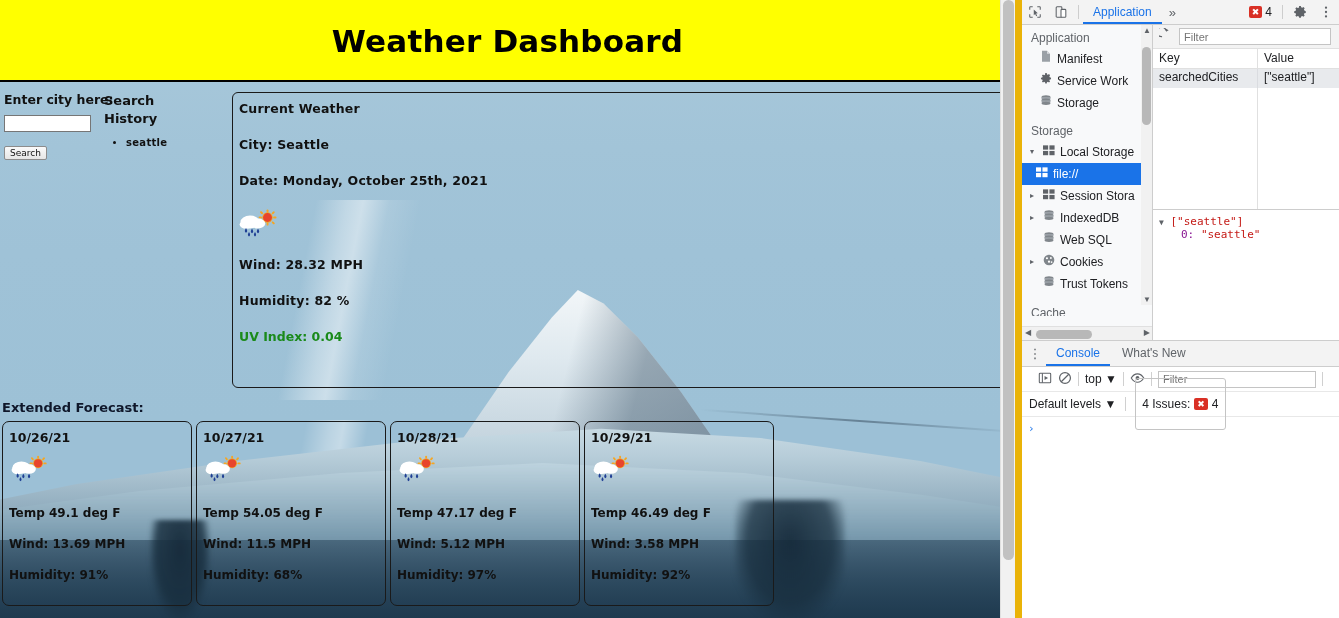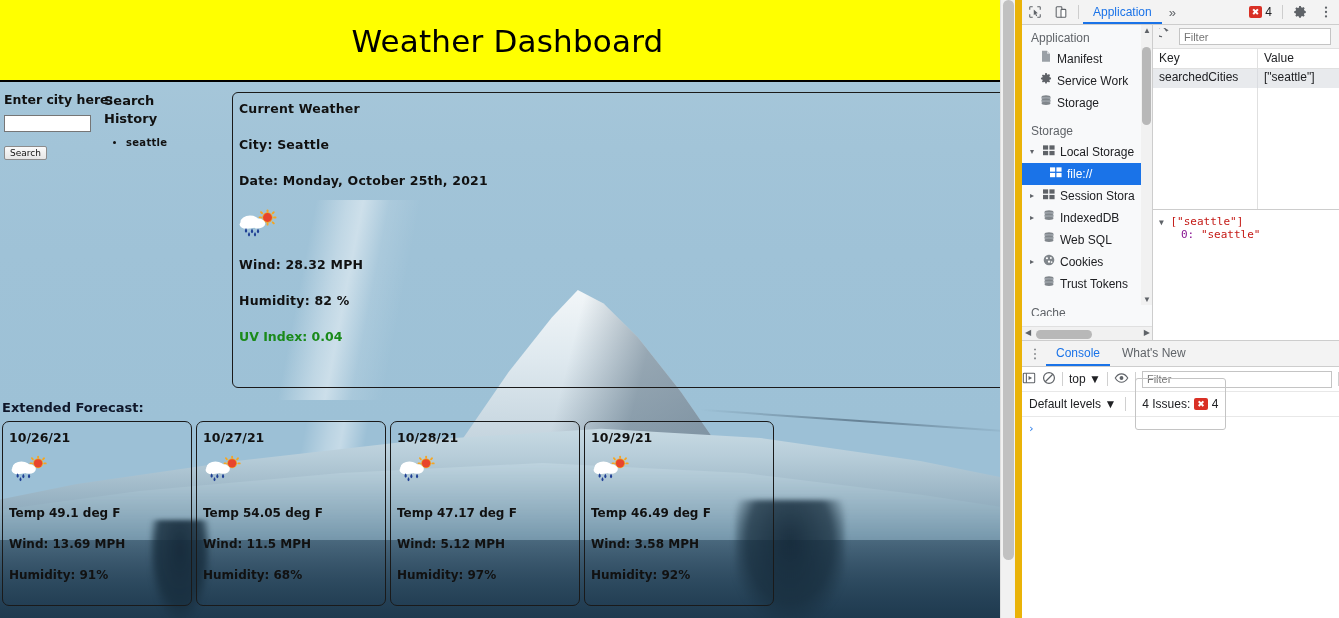--- a/index.html
+++ b/index.html
@@ -92,21 +92,21 @@
     height: 82px;
     display: flex; align-items: center; justify-content: center;
     position: relative;
   }
   #jumbotron::after {
     content:""; position:absolute; left:0; right:0; bottom:-1px; height:2px; background:#000;
   }
   #jumbotron h1 {
     margin: 7px;
     font-size: 31px;
-    font-weight: 400;
+    font-weight: 700;
     color: #000;
     letter-spacing: .2px;
     font-family: "DejaVu Sans", sans-serif;
   }
 
   
   .comic { font-family: "DejaVu Sans", sans-serif; font-weight: 700; }
 
   #body-row { display: flex; align-items: flex-start; padding-top: 10px; }
 
@@ -221,21 +221,21 @@
   #dt-sidebar {
     width: 131px; background: #f8f9fa; border-right: 1px solid #cdcdcd;
     position: relative; overflow: hidden; flex: none;
   }
   .dt-section-title { font-size: 12px; color: #5f6368; padding: 6px 0 3px 9px; }
   .dt-tree-item {
     display:flex; align-items:center; gap:5px; padding: 2px 0 2px 18px;
     font-size: 12px; color: #202124; white-space: nowrap; cursor: pointer;
     line-height: 18px;
   }
-  .dt-tree-item.sub { padding-left: 28px; align-items: flex-end; }
+  .dt-tree-item.sub { padding-left: 14px; align-items: flex-end; }
   .dt-tree-item.selected { background: #1a73e8; color: #fff; }
   .dt-arrow { width:8px; display:inline-block; font-size:8px; color:#5f6368; margin-left:-10px;}
   .dt-sb-scroll {
     position:absolute; right:0; top:0; width:11px; height:280px; background:#f1f1f1;
   }
   .dt-sb-scroll .thumb { position:absolute; left:1px; top:22px; width:9px; height:78px; background:#b8b8b8; border-radius:5px;}
   .dt-sb-scroll .uparrow { position:absolute; top:1px; left:2px; font-size:8px; color:#5f6368;}
   .dt-sb-scroll .downarrow { position:absolute; bottom:1px; left:2px; font-size:8px; color:#5f6368;}
   #dt-sb-hscroll {
     position:absolute; left:0; bottom:0; width:131px; height:14px; background:#f1f1f1;
@@ -279,21 +279,21 @@
   #drawer-tabs {
     height: 26px; display:flex; align-items:center; gap:2px;
     border-bottom: 1px solid #cdcdcd; background:#f3f3f3; flex:none; padding-left:4px;
   }
   #drawer-kebab { width:18px; text-align:center; color:#5f6368; cursor:pointer; font-size:13px;}
   .drawer-tab {
     padding: 0 10px; height: 25px; line-height: 25px; font-size:12px; color:#5f6368; cursor:pointer;
   }
   .drawer-tab.active { color:#1a73e8; border-bottom: 2px solid #1a73e8; }
   #console-toolbar {
-    height: 25px; display:flex; align-items:center; gap:6px; padding: 0 0;
+    height: 25px; display:flex; align-items:center; gap:6px; padding: 0 16px;
     border-bottom: 1px solid #e8e8e8; flex:none;
   }
   #console-filter {
     flex: 1; height: 17px; border: 1px solid #c4c4c4; background:#fff;
     font-size: 11px; padding: 0 4px; font-family: "Liberation Sans", sans-serif;
   }
   #console-levels {
     height: 25px; display:flex; align-items:center; gap:9px; padding: 0 7px;
     border-bottom: 1px solid #e8e8e8; flex:none; font-size:12px; color:#202124;
   }

